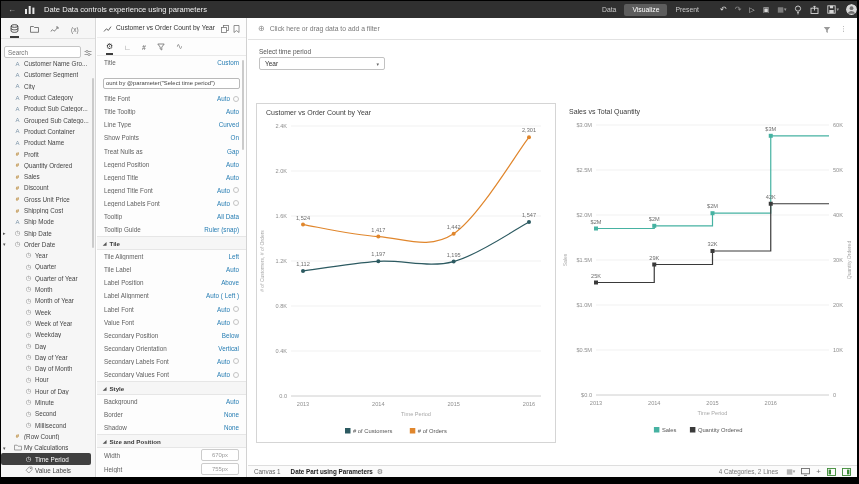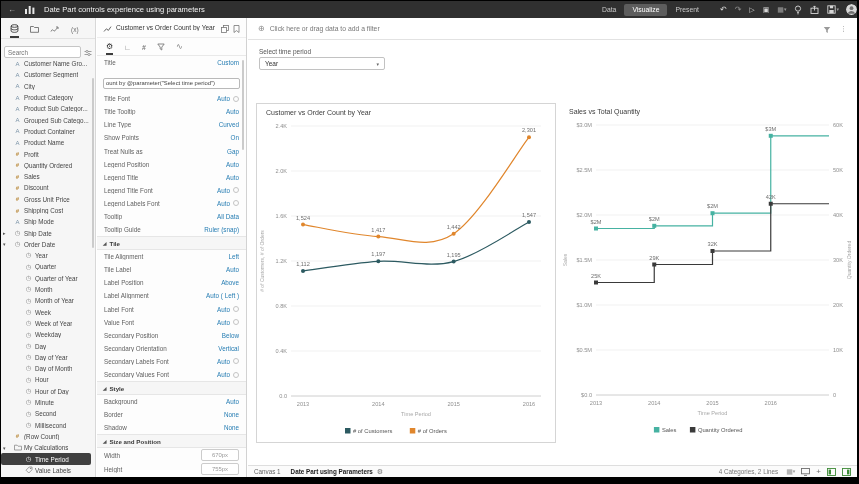--- a/index.html
+++ b/index.html
@@ -88,21 +88,21 @@
 
     <div class="titlebar">
       <span class="tb-back">←</span>
       <span class="tb-logo">
         <svg width="10" height="9" viewBox="0 0 10 9">
             <rect x="0" y="4" width="2" height="5" fill="#e8e8e8"></rect>
             <rect x="3.7" y="1" width="2" height="8" fill="#e8e8e8"></rect>
             <rect x="7.4" y="2.6" width="2" height="6.4" fill="#e8e8e8"></rect>
           </svg>
       </span>
-      <span class="tb-title">Date Part controls experience using parameters</span>
+      <span class="tb-title">Date Data controls experience using parameters</span>
       <div class="tb-tabs">
           <span class="tb-tab">Data</span>
           <span class="tb-tab active">Visualize</span>
           <span class="tb-tab">Present</span>
         </div>
       <div class="tb-icons">
           <span class="tbi">
             <span class="ug" style="color:#d6d6d6;font-size:8px">↶</span>
           </span>
           <span class="tbi">

